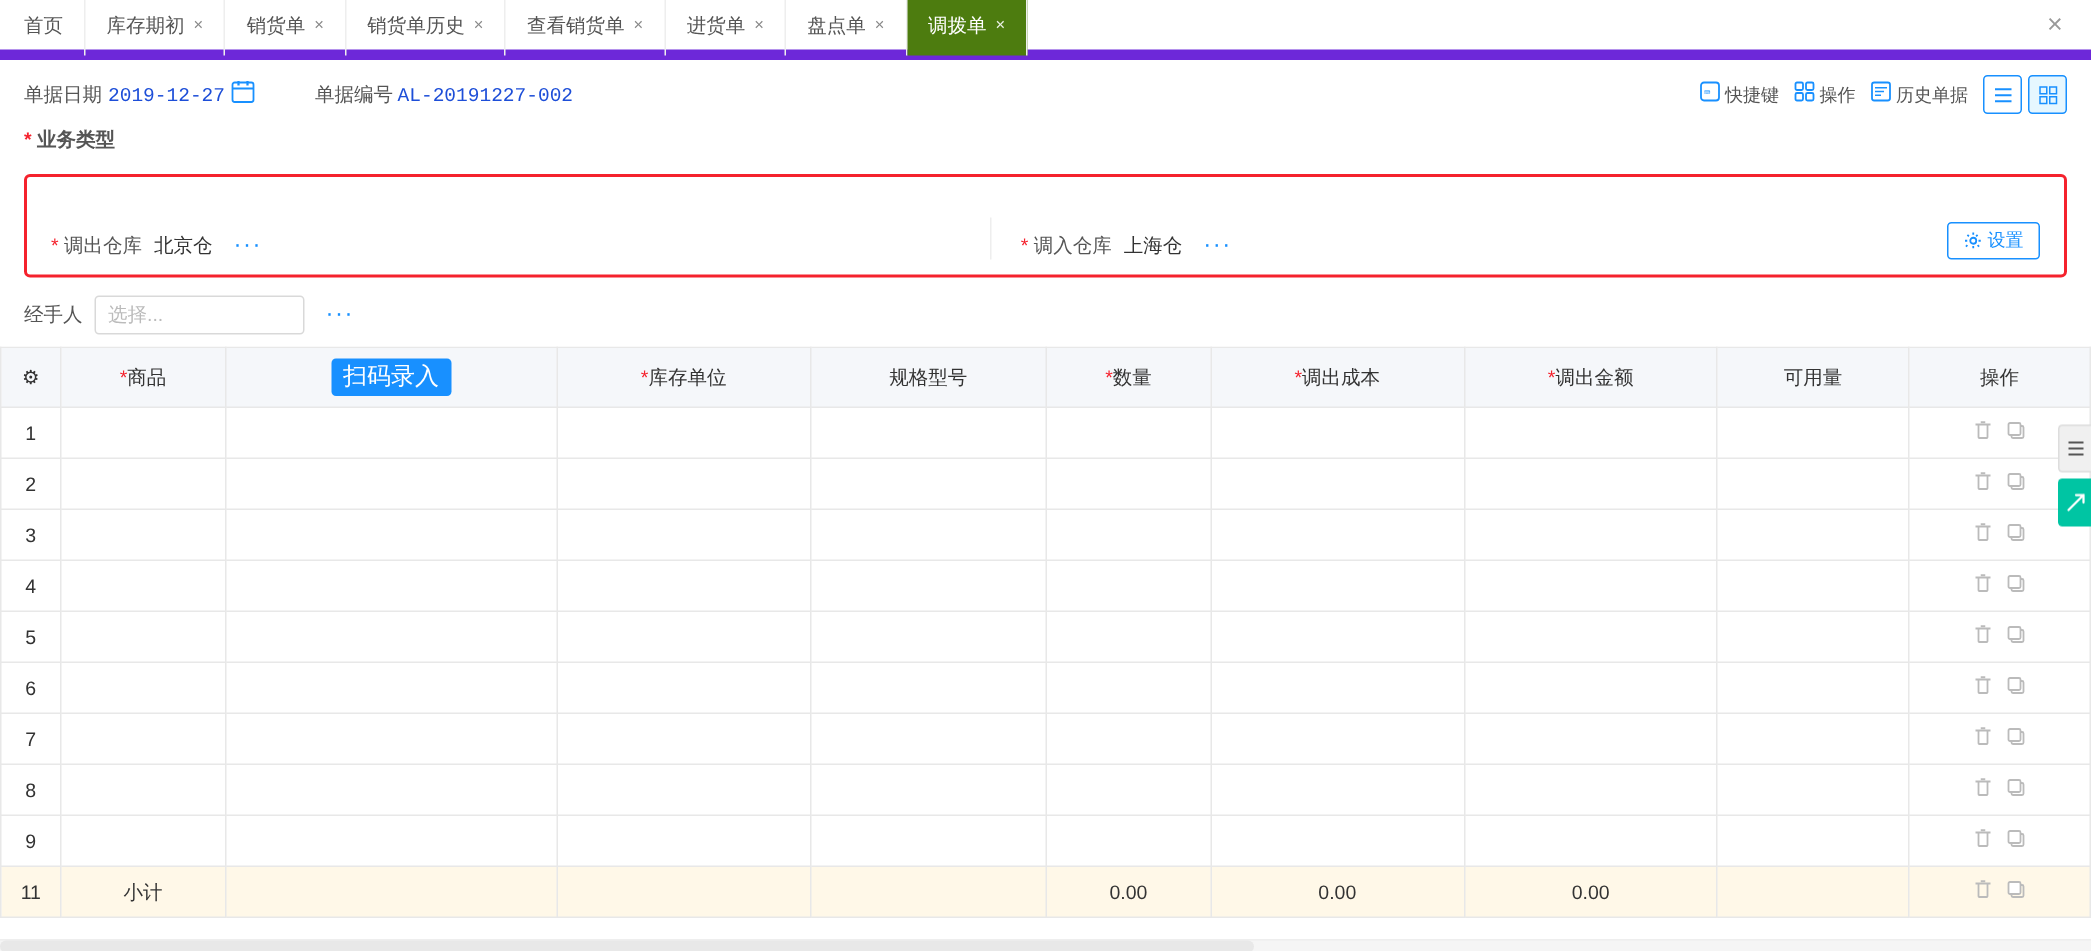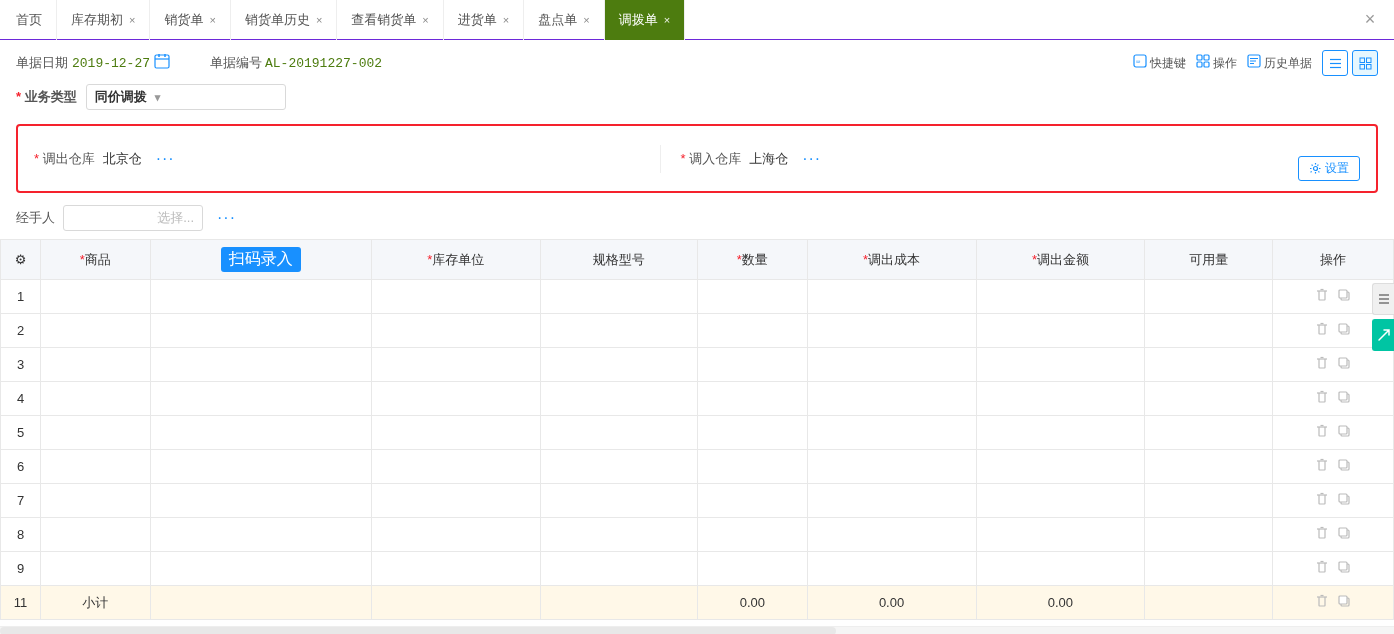--- a/index.html
+++ b/index.html
@@ -1,21 +1,21 @@
 <!DOCTYPE html>
 <html><head>
   <meta charset="utf-8">
   <style>
     * { box-sizing: border-box; margin: 0; padding: 0; }
     body { font-family: "Microsoft YaHei", "PingFang SC", sans-serif; font-size: 13px; color: #333; background: #fff; overflow: hidden; }
 
     
     .tab-bar {
       display: flex; align-items: center;
-      border-bottom: 1px solid #6d28d9;
+      border-bottom: 7px solid #6d28d9;
       background: #fff;
       height: 40px;
       padding: 0 8px;
       justify-content: center;
     }
     .tab-item {
       display: flex; align-items: center;
       padding: 0 14px;
       height: 40px;
       cursor: pointer;
@@ -48,21 +48,21 @@
       margin-bottom: 8px;
       gap: 16px;
     }
     .form-field {
       display: flex; align-items: center; gap: 3px;
     }
     .field-label {
       color: #555; white-space: nowrap;
     }
     .field-value {
-      color: #4d7c0f;
+      color: #1d4ed8;
     }
     .field-input-box {
       display: flex; align-items: center;
       border: 1px solid #d9d9d9;
       border-radius: 3px;
       padding: 3px 8px;
       min-width: 160px;
       background: #fff;
       cursor: pointer;
     }
@@ -83,21 +83,21 @@
       border-radius: 3px;
       display: flex; align-items: center; justify-content: center;
       cursor: pointer; color: #1890ff; font-size: 13px;
     }
 
     
     .warehouse-section {
       border: 2px solid #f5222d;
       border-radius: 4px;
       padding: 10px 16px;
-      display: flex; align-items: center;
+      display: flex; align-items: flex-end;
       margin: 10px 16px 8px;
       background: #fff;
     }
     .warehouse-field {
       display: flex; align-items: center; gap: 8px;
       flex: 1;
     }
     .warehouse-field .wh-label { color: #555; white-space: nowrap; }
     .warehouse-field .wh-value { color: #333; font-size: 13px; }
     .warehouse-divider { width: 1px; height: 28px; background: #eee; margin: 0 20px; }
@@ -317,24 +317,20 @@
       </div>
     </div>
   </div>
 
   <div style="display:flex; align-items:flex-end; padding: 4px 16px 4px; font-weight: bold;">
     <div class="form-field">
       <span class="field-label">
         <span style="color:#f5222d;">*</span>
         <span>业务类型</span>
       </span>
-      <div class="field-input-box" style="min-width:200px; margin-left:6px;">
-        <span>同价调拨</span>
-        <span class="arrow">▾</span>
-      </div>
     </div>
   </div>
 
   <div class="warehouse-section">
     <div class="warehouse-field">
       <span class="wh-label">
         <span style="color:#f5222d;">*</span>
         <span>调出仓库</span>
       </span>
       <span class="wh-value">北京仓</span>
@@ -353,21 +349,21 @@
       <svg width="13" height="13" viewBox="0 0 13 13" fill="none">
         <circle cx="6.5" cy="6.5" r="2" stroke="#1890ff" stroke-width="1.2" fill="none"></circle>
         <path d="M6.5 1v1.5M6.5 10v1.5M1 6.5h1.5M10 6.5h1.5M2.6 2.6l1 1M9.4 9.4l1 1M9.4 2.6l-1 1M2.6 9.4l-1 1" stroke="#1890ff" stroke-width="1.2"></path>
       </svg>
       <span>设置</span>
     </div>
   </div>
 
   <div class="handler-row">
     <span class="field-label">经手人</span>
-    <div class="field-input-box" style="min-width:140px; color:#ccc;justify-content:flex-end;">
+    <div class="field-input-box" style="min-width:140px; color:#ccc;">
       <span style="color:#bbb;">选择...</span>
     </div>
     <span class="field-dots" style="font-size:16px; color:#1890ff;">···</span>
   </div>
 
   <div class="data-table-wrap">
     <table class="data-table">
       <thead>
         <tr>
           <th class="gear-th">

